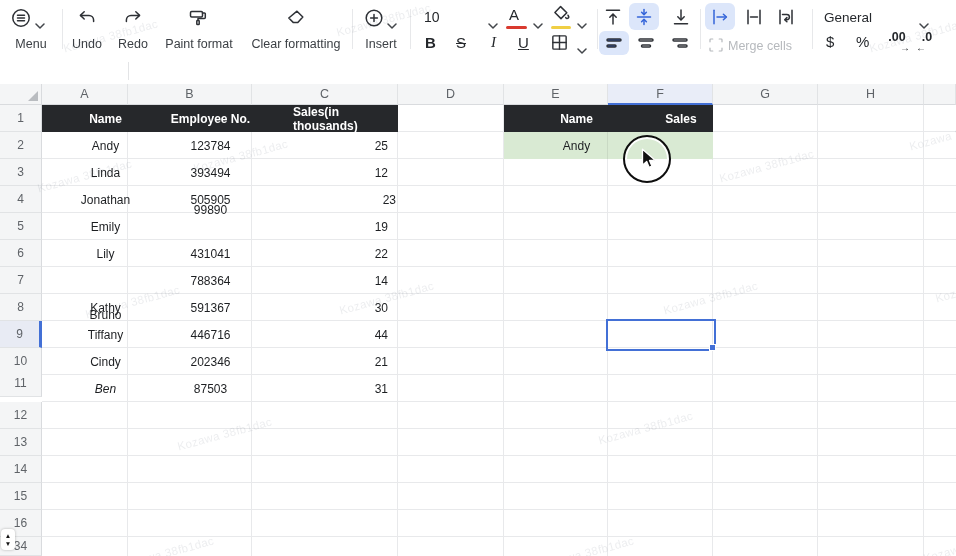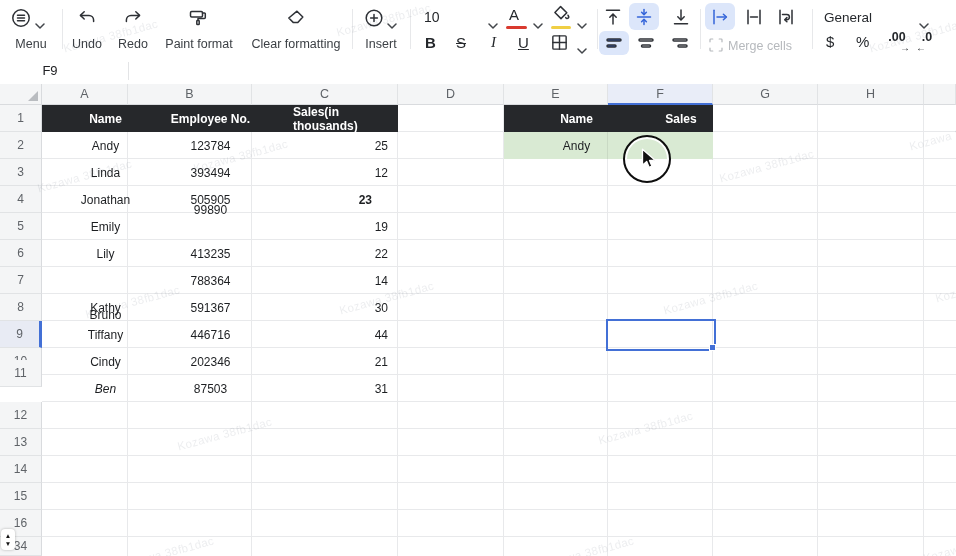--- a/index.html
+++ b/index.html
@@ -287,21 +287,20 @@
       <span>.00</span>
       <span class="arr" style="text-align:right;">→</span>
     </div>
     <div class="numfmt" style="left:916px;top:32px;width:22px;">
       <span>.0</span>
       <span class="arr" style="text-align:left;">←</span>
     </div>
   </div>
 
   <div id="formulabar">
-    <div id="namebox">F9</div>
     <div id="fbar-divider"></div>
     <div id="formula-input"></div>
   </div>
 
   <div class="corner">
     <div class="corner-tri"></div>
   </div>
   <div id="grid">
       <div class="colhead" style="left: 42px; width: 86px;">A</div>
       <div class="colhead" style="left: 128px; width: 124px;">B</div>
@@ -315,21 +314,21 @@
       <div class="rowhead" style="top: 105px; height: 27px;">1</div>
       <div class="rowhead" style="top: 132px; height: 27px;">2</div>
       <div class="rowhead" style="top: 159px; height: 27px;">3</div>
       <div class="rowhead" style="top: 186px; height: 27px;">4</div>
       <div class="rowhead" style="top: 213px; height: 27px;">5</div>
       <div class="rowhead" style="top: 240px; height: 27px;">6</div>
       <div class="rowhead" style="top: 267px; height: 27px;">7</div>
       <div class="rowhead" style="top: 294px; height: 27px;">8</div>
       <div class="rowhead sel" style="top: 321px; height: 27px;">9</div>
       <div class="rowhead" style="top: 348px; height: 27px;">10</div>
-      <div class="rowhead" style="top: 360px; height: 27px;">11</div>
+      <div class="rowhead" style="top: 370px; height: 27px;">11</div>
       <div class="rowhead" style="top: 402px; height: 27px;">12</div>
       <div class="rowhead" style="top: 429px; height: 27px;">13</div>
       <div class="rowhead" style="top: 456px; height: 27px;">14</div>
       <div class="rowhead" style="top: 483px; height: 27px;">15</div>
       <div class="rowhead" style="top: 510px; height: 27px;">16</div>
       <div class="rowhead" style="top: 537px; height: 19px;">34</div>
       <div class="vline" style="left: 127px;"></div>
       <div class="vline" style="left: 251px;"></div>
       <div class="vline" style="left: 397px;"></div>
       <div class="vline" style="left: 503px;"></div>
@@ -361,26 +360,26 @@
       <div class="cellTxt c hd" style="left: 128px; top: 105px; width: 124px; height: 27px;">Employee No.</div>
       <div class="cellTxt c hd" style="left: 252px; top: 105px; width: 146px; height: 27px;">Sales(in thousands)</div>
       <div class="cellTxt c" style="left: 42px; top: 132px; width: 86px; height: 27px;">Andy</div>
       <div class="cellTxt c" style="left: 128px; top: 132px; width: 124px; height: 27px;">123784</div>
       <div class="cellTxt r" style="left: 252px; top: 132px; width: 146px; height: 27px;">25</div>
       <div class="cellTxt c" style="left: 42px; top: 159px; width: 86px; height: 27px;">Linda</div>
       <div class="cellTxt c" style="left: 128px; top: 159px; width: 124px; height: 27px;">393494</div>
       <div class="cellTxt r" style="left: 252px; top: 159px; width: 146px; height: 27px;">12</div>
       <div class="cellTxt c" style="left: 42px; top: 186px; width: 86px; height: 27px;">Jonathan</div>
       <div class="cellTxt c" style="left: 128px; top: 186px; width: 124px; height: 27px;">505905</div>
-      <div class="cellTxt r" style="left: 236px; top: 186px; width: 146px; height: 27px; font-weight: bold;">23</div>
+      <div class="cellTxt r" style="left: 260px; top: 186px; width: 146px; height: 27px;">23</div>
       <div class="cellTxt c" style="left: 42px; top: 213px; width: 86px; height: 27px;">Emily</div>
       <div class="cellTxt c" style="left: 128px; top: 196px; width: 124px; height: 27px;">99890</div>
       <div class="cellTxt r" style="left: 252px; top: 213px; width: 146px; height: 27px;">19</div>
       <div class="cellTxt c" style="left: 42px; top: 240px; width: 86px; height: 27px;">Lily</div>
-      <div class="cellTxt c" style="left: 128px; top: 240px; width: 124px; height: 27px;">413235</div>
+      <div class="cellTxt c" style="left: 128px; top: 240px; width: 124px; height: 27px;">431041</div>
       <div class="cellTxt r" style="left: 252px; top: 240px; width: 146px; height: 27px;">22</div>
       <div class="cellTxt c" style="left: 42px; top: 267px; width: 86px; height: 27px; margin-top: 34px;">Bruno</div>
       <div class="cellTxt c" style="left: 128px; top: 267px; width: 124px; height: 27px;">788364</div>
       <div class="cellTxt r" style="left: 252px; top: 267px; width: 146px; height: 27px;">14</div>
       <div class="cellTxt c" style="left: 42px; top: 294px; width: 86px; height: 27px;">Kathy</div>
       <div class="cellTxt c" style="left: 128px; top: 294px; width: 124px; height: 27px;">591367</div>
       <div class="cellTxt r" style="left: 252px; top: 294px; width: 146px; height: 27px;">30</div>
       <div class="cellTxt c" style="left: 42px; top: 321px; width: 86px; height: 27px;">Tiffany</div>
       <div class="cellTxt c" style="left: 128px; top: 321px; width: 124px; height: 27px;">446716</div>
       <div class="cellTxt r" style="left: 252px; top: 321px; width: 146px; height: 27px;">44</div>

